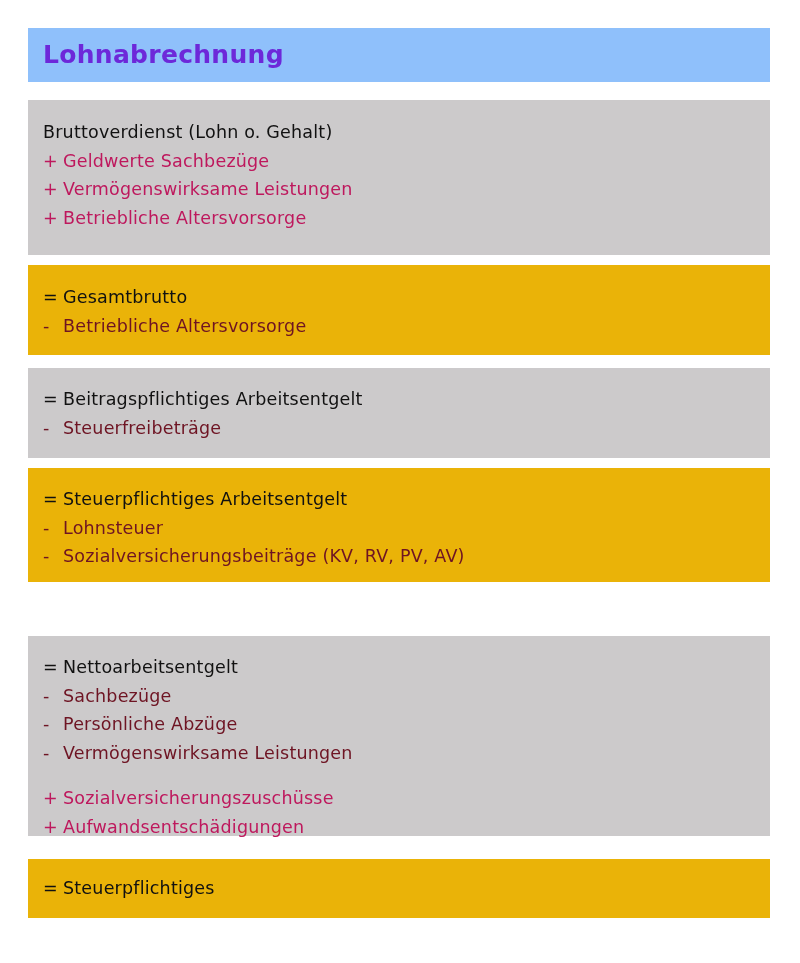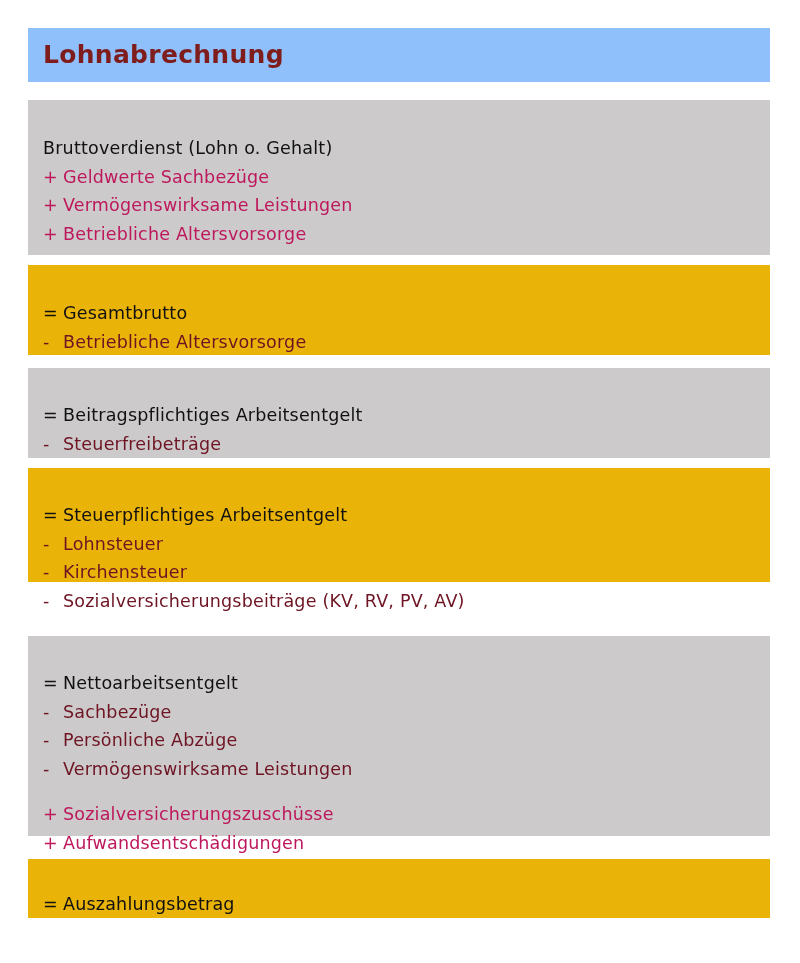--- a/index.html
+++ b/index.html
@@ -1,23 +1,23 @@
 <!DOCTYPE html>
 <html><head>
 <meta charset="utf-8">
 <style>
   html, body { margin: 0; padding: 0; background: #ffffff; }
   body { width: 800px; height: 963px; position: relative; font-family: "DejaVu Sans", sans-serif; }
   .box { position: absolute; left: 28px; width: 742px; box-sizing: border-box; padding-left: 15px; }
   .title { top: 28px; height: 54px; background: #8fc0fb; }
-  .title h1 { margin: 0; font-size: 25px; font-weight: bold; color: #7f1d1d; line-height: 54px; letter-spacing: 0.3px; }
+  .title h1 { margin: 0; font-size: 25px; font-weight: bold; color: #6d28d9; line-height: 54px; letter-spacing: 0.3px; }
   .dark { background: #cccacb; }
   .light { background: #eab308; }
   .line { font-size: 17.5px; line-height: 28.5px; white-space: nowrap; letter-spacing: 0.2px; }
-  .head { color: #111111; margin-top: 16px; }
+  .head { color: #111111; }
   .plus { color: #be185d; }
   .minus { color: #6e1423; }
   .sign { display: inline-block; width: 20px; }
 </style>
 </head>
 <body>
 
 <div class="box title">
   <h1>Lohnabrechnung</h1>
 </div>
@@ -35,28 +35,27 @@
 </div>
 
 <div class="box dark" style="top:368px;height:90px;padding-top:17px;">
   <div class="line head"><span class="sign">=</span><span>Beitragspflichtiges Arbeitsentgelt</span></div>
   <div class="line minus"><span class="sign">-</span><span>Steuerfreibeträge</span></div>
 </div>
 
 <div class="box light" style="top:468px;height:114px;padding-top:17px;">
   <div class="line head"><span class="sign">=</span><span>Steuerpflichtiges Arbeitsentgelt</span></div>
   <div class="line minus"><span class="sign">-</span><span>Lohnsteuer</span></div>
-  <div class="line minus"><span class="sign">-</span><span>Kirchensteuer</span></div>
   <div class="line minus"><span class="sign">-</span><span>Sozialversicherungsbeiträge (KV, RV, PV, AV)</span></div>
 </div>
 
 <div class="box dark" style="top:636px;height:200px;padding-top:17px;">
   <div class="line head"><span class="sign">=</span><span>Nettoarbeitsentgelt</span></div>
   <div class="line minus"><span class="sign">-</span><span>Sachbezüge</span></div>
   <div class="line minus"><span class="sign">-</span><span>Persönliche Abzüge</span></div>
   <div class="line minus"><span class="sign">-</span><span>Vermögenswirksame Leistungen</span></div>
   <div class="line plus" style="margin-top:17px;"><span class="sign">+</span><span>Sozialversicherungszuschüsse</span></div>
   <div class="line plus"><span class="sign">+</span><span>Aufwandsentschädigungen</span></div>
 </div>
 
 <div class="box light" style="top:859px;height:59px;padding-top:15px;">
-  <div class="line head"><span class="sign">=</span><span>Auszahlungsbetrag</span></div>
+  <div class="line head"><span class="sign">=</span><span>Steuerpflichtiges</span></div>
 </div>
 
 </body></html>

